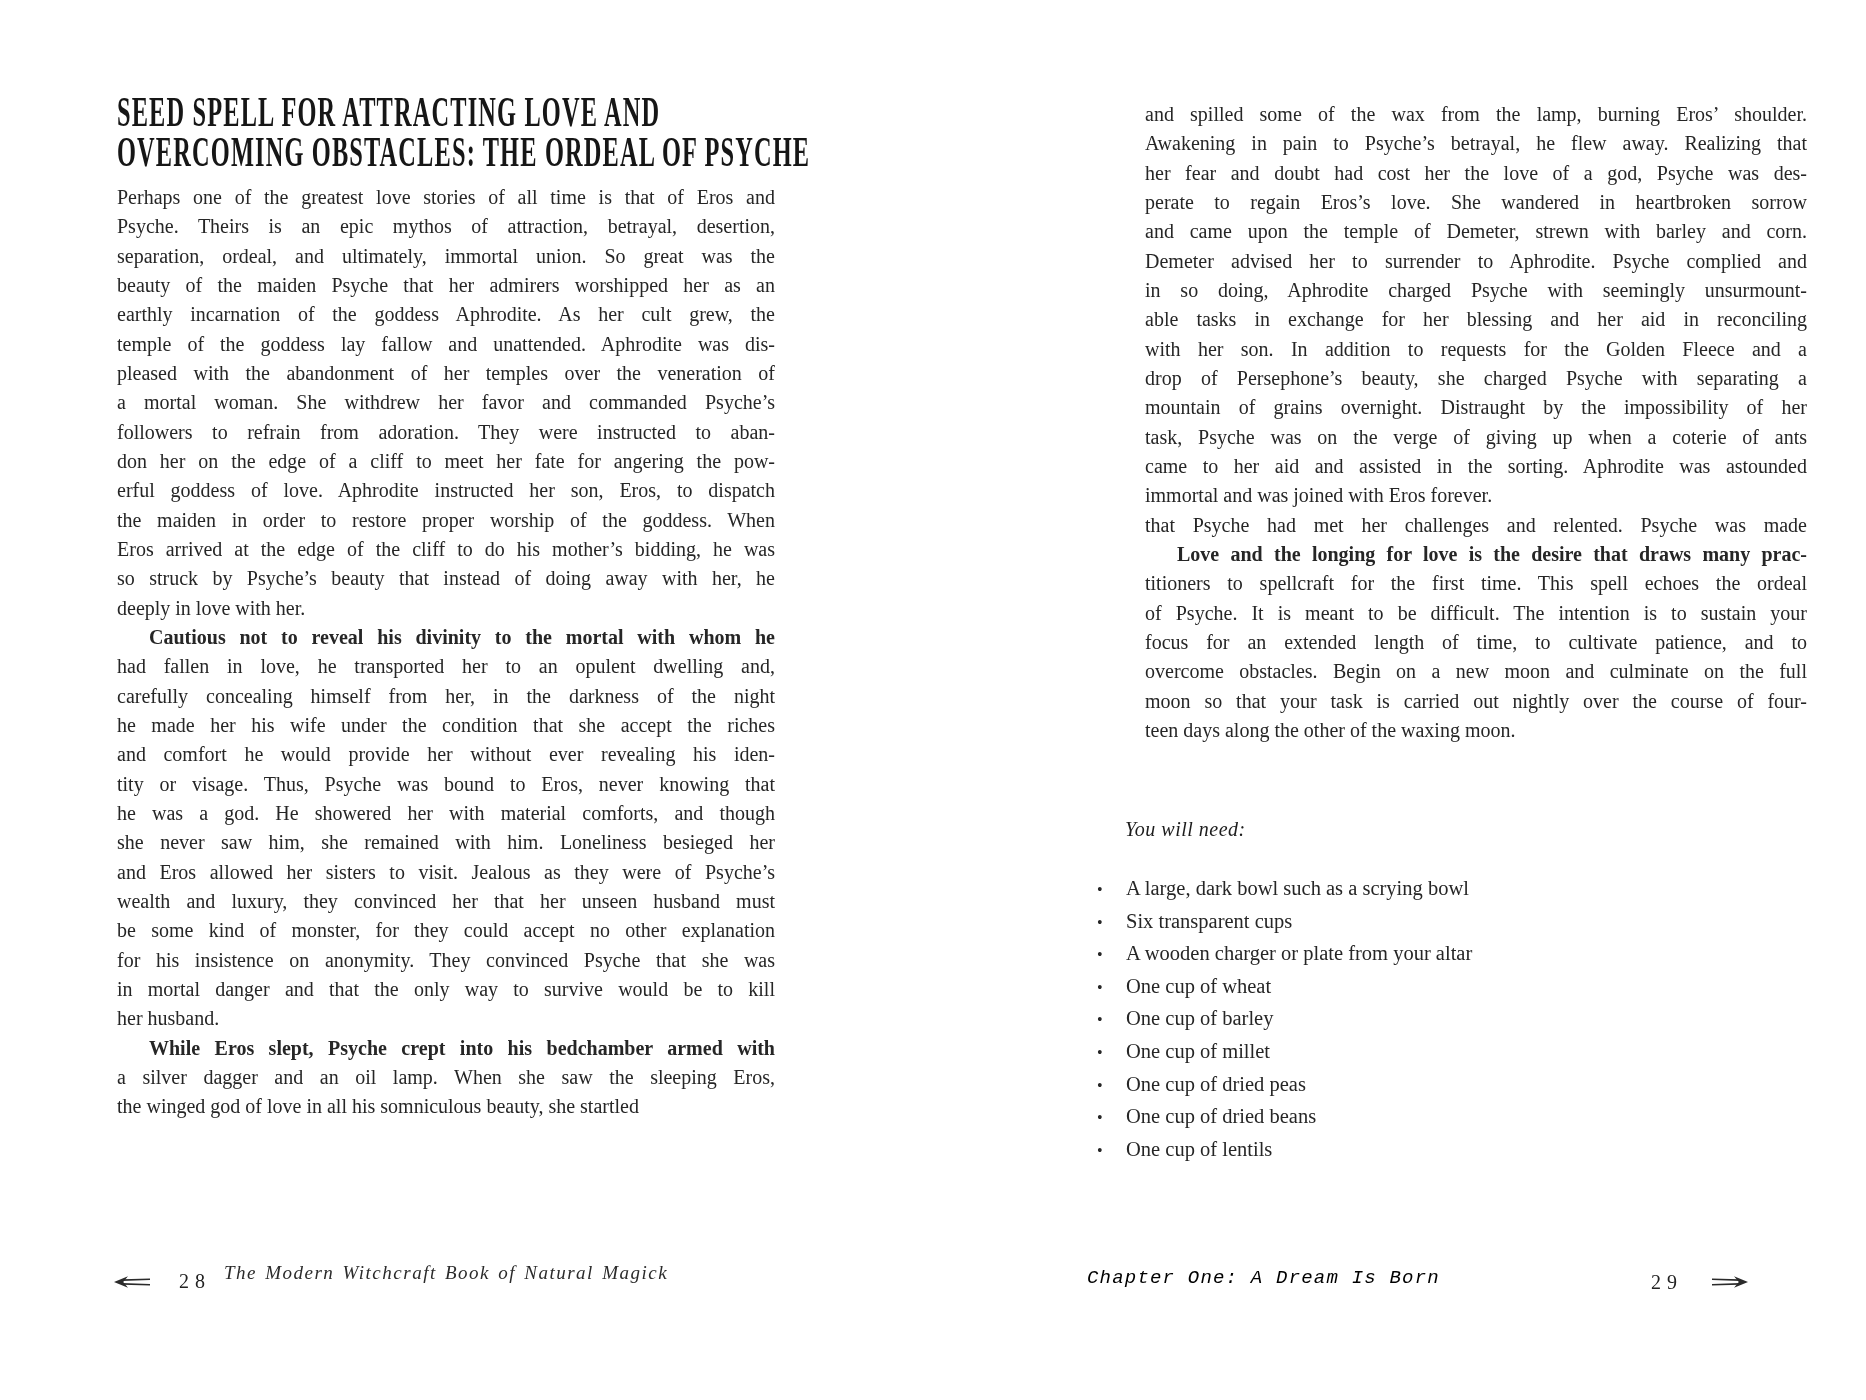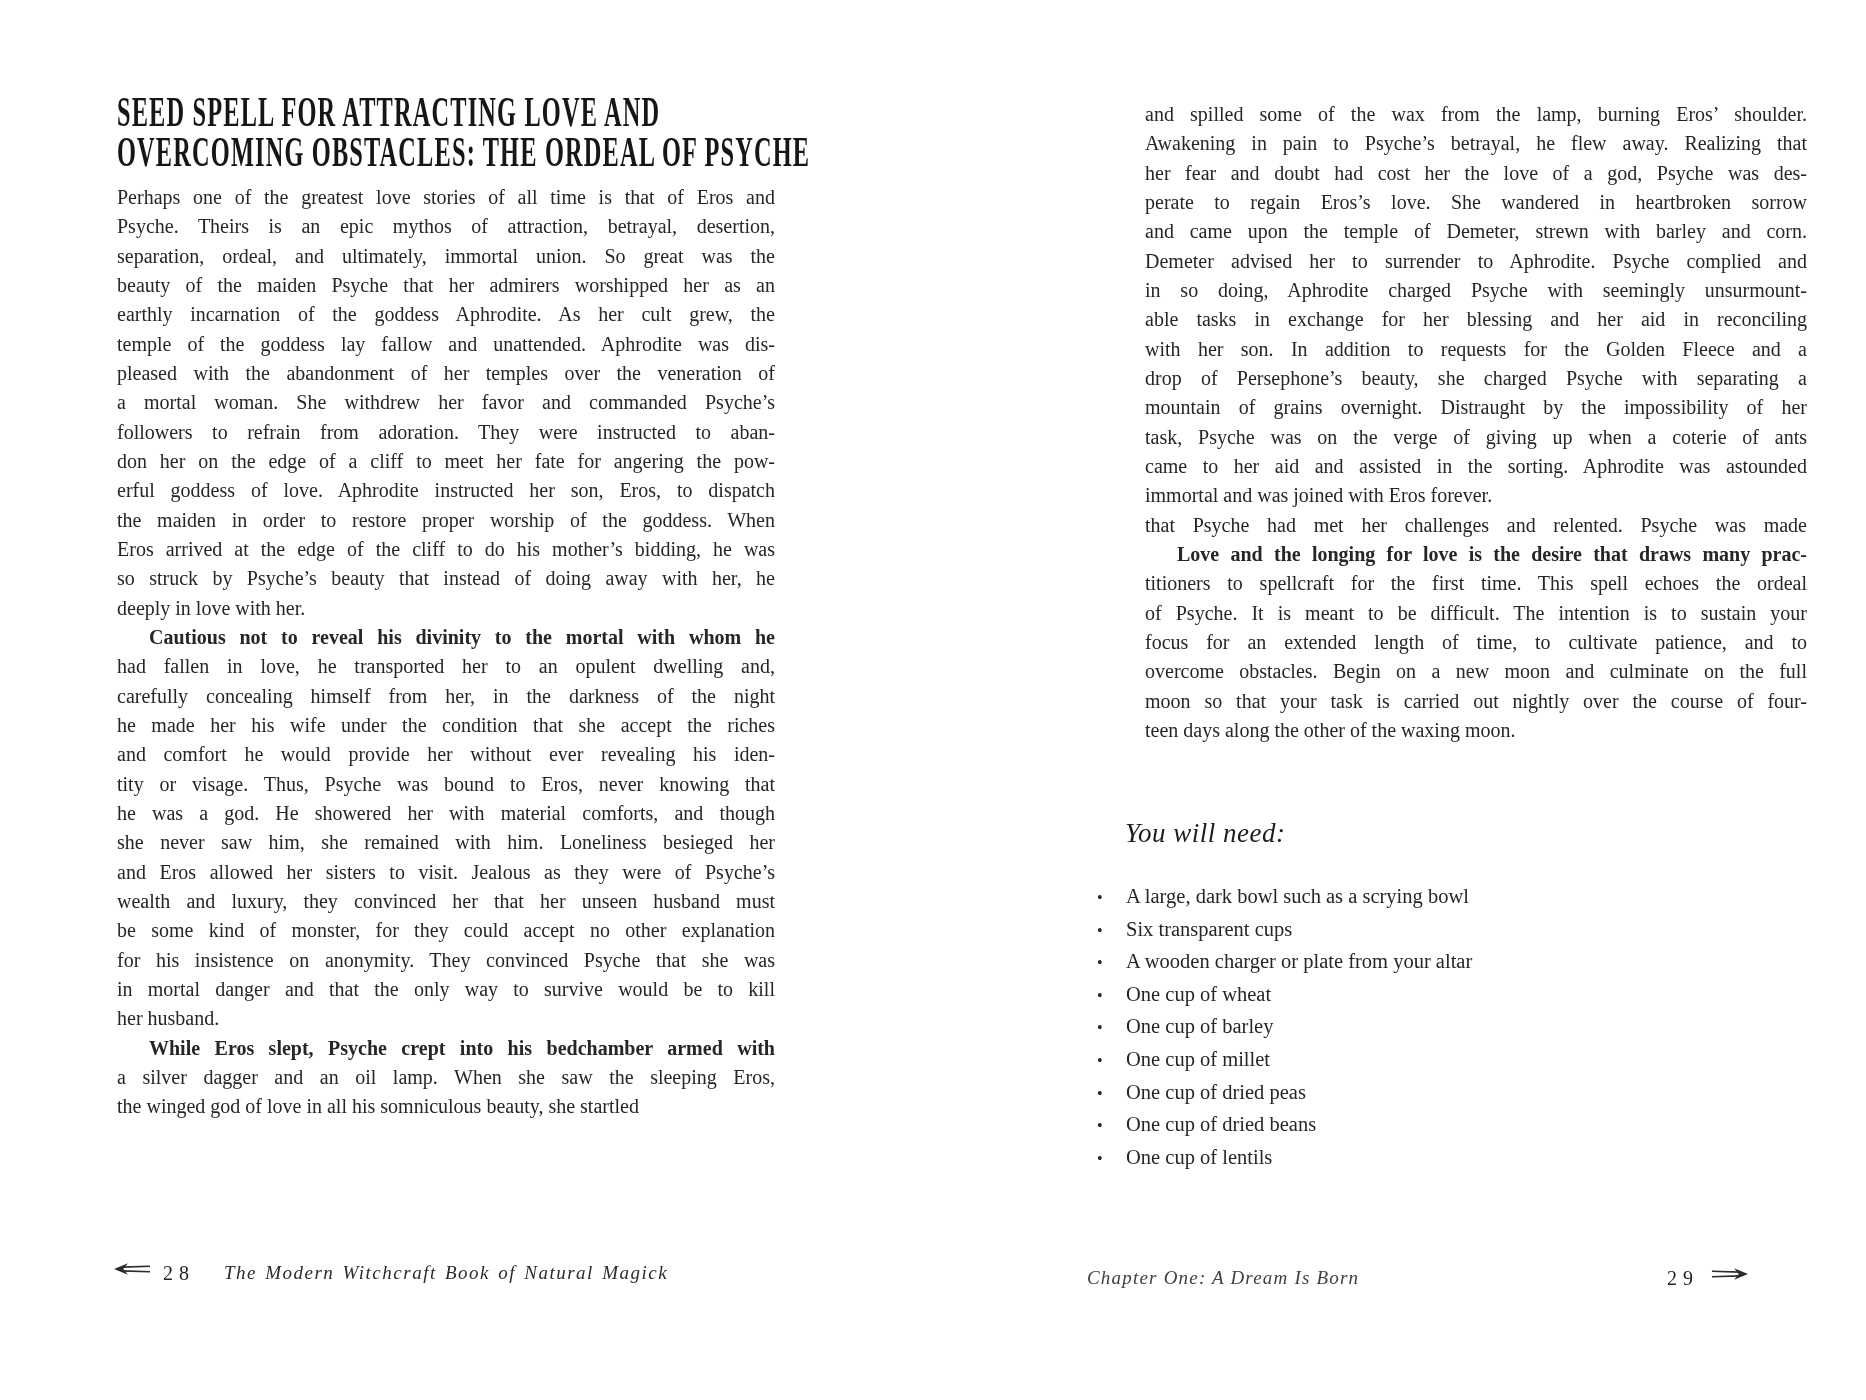--- a/index.html
+++ b/index.html
@@ -22,39 +22,39 @@
   #left-body  { left:117px;  top:183px; width:658px; }
   #right-body { left:1145px; top:100px; width:662px; }
   .para { margin:0; }
   .pline { text-align:justify; text-align-last:justify; }
   .pline.last { text-align-last:left; }
   .para.indent .pline:first-child { text-indent:32px;font-weight:bold; }
 
   
   .needs { position:absolute; left:1087px; top:818px; width:662px; }
   .needs-heading {
-    font-style:italic; font-size:27px; letter-spacing:0.5px;
+    font-style:italic; font-size:20px; letter-spacing:0.5px;
     padding-left:38px; color:#1d1d1d;
   }
   #needs-list { list-style:none; margin:32px 0 0 0; padding:0 0 0 10px; }
   #needs-list li { display:flex; align-items:baseline; line-height:31.6px; font-size:20.5px; color:#262626; }
   #needs-list .bullet { flex:none; width:29px; font-size:16px; }
 
   
   .footer { position:absolute; top:1260px; height:36px; font-size:19px; color:#2b2b2b; }
   .footer-left  { left:117px;  width:658px; }
   .footer-right { left:1087px; width:662px; display:flex; justify-content:space-between; align-items:center; }
-  .folio-group { display:flex; gap:12px; }
+  .folio-group { display:flex; align-items:center; gap:28px;margin-top:8px; }
   .footer-left .folio-group { position:absolute; left:-4px; top:2px; }
   .folio { font-size:20px; letter-spacing:6px; color:#222; }
   .running-title {
     position:absolute; left:0; right:0; top:2px; text-align:center;
     font-style:italic; letter-spacing:1.5px; word-spacing:2px; color:#2b2b2b;
   }
-  .chapter { font-style:italic; letter-spacing:1.2px; color:#404040; }
+  .chapter { font-style:italic; letter-spacing:1.2px; color:#000000;font-family:Liberation Mono, monospace; }
   .ornament { display:block; }
 </style>
 </head>
 <body>
 
 <div class="spread">
 
   <section>
     <h1 class="heading">
       <div class="h-line">SEED SPELL FOR ATTRACTING LOVE AND</div>

